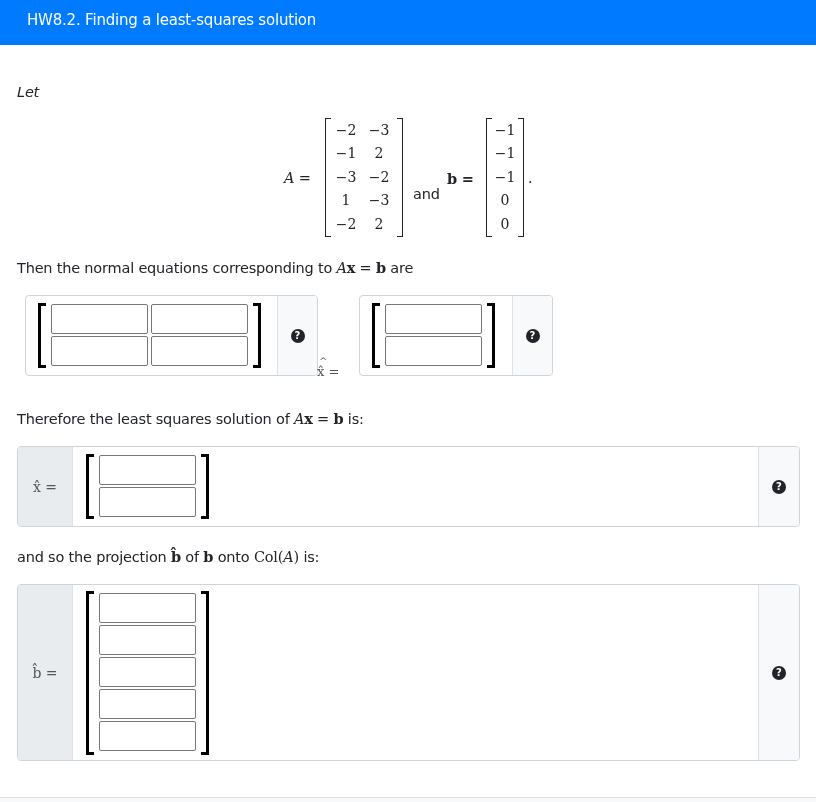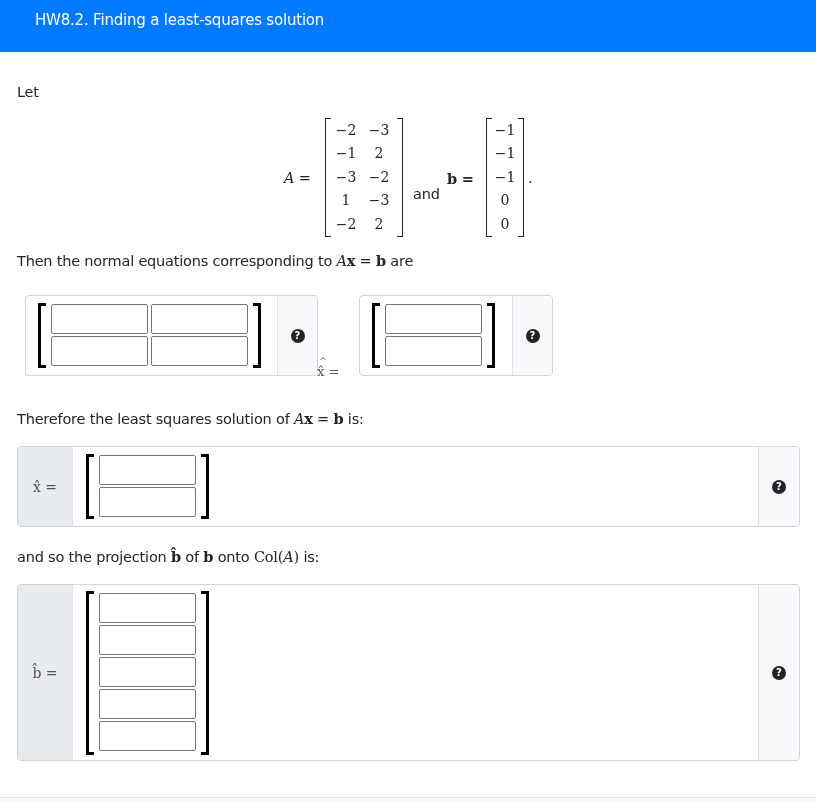--- a/index.html
+++ b/index.html
@@ -1,18 +1,18 @@
 <!DOCTYPE html>
 <html><head>
 <meta charset="utf-8">
 <style>
   * { box-sizing: border-box; }
   html, body { margin: 0; padding: 0; }
   body { width: 816px; height: 802px; background: #fff; font-family: "DejaVu Sans", sans-serif; color: #212529; position: relative; overflow: hidden; }
-  .header { position: absolute; left: 0; top: 0; width: 816px; height: 52px; background: #007bff; color: #fff; font-size: 15px; padding: 11px 0 0 35px; letter-spacing: -0.2px; }
+  .header { position: absolute; left: 0; top: 0; width: 816px; height: 45px; background: #007bff; color: #fff; font-size: 15px; padding: 11px 0 0 27px; letter-spacing: -0.2px; }
   .text { position: absolute; font-size: 14.5px; letter-spacing: -0.2px; white-space: nowrap; }
   .mi { font-family: "DejaVu Serif", serif; font-style: italic; }
   .mb { font-family: "DejaVu Serif", serif; font-weight: bold; }
   .mr { font-family: "DejaVu Serif", serif; }
 
   
   .dmat { position: absolute; display: flex; align-items: center; font-family: "DejaVu Serif", serif; font-size: 14px; }
   .bracket-l, .bracket-r { width: 6px; border-top: 1px solid #222; border-bottom: 1px solid #222; }
   .bracket-l { border-left: 1px solid #222; }
   .bracket-r { border-right: 1px solid #222; }
@@ -32,21 +32,21 @@
   .xhat .hat { position: absolute; left: 2px; top: -9px; font-size: 10px; }
   .footer-line { position: absolute; left: 0; top: 797px; width: 816px; height: 5px; background: #f8f9fa; border-top: 1px solid #dee2e6; }
 </style>
 </head>
 <body>
 
 <div class="header">
   <span>HW8.2. Finding a least-squares solution</span>
 </div>
 
-<div class="text" style="left:17px; top:84px;">Let</div>
+<div class="text" style="left:17px; top:84px;font-style:italic;">Let</div>
 
 <div class="text mi" style="left:284px; top:170px;"><span>A =</span></div>
 <div class="dmat" style="left:325px; top:118px;">
   <div class="bracket-l" style="height:119px;"></div>
   <div class="mgrid" style="grid-template-columns: 30px 36px;">
     <span>−2</span>
     <span>−3</span>
     <span>−1</span>
     <span>2</span>
     <span>−3</span>
@@ -68,21 +68,21 @@
     <span>−1</span>
     <span>−1</span>
     <span>−1</span>
     <span>0</span>
     <span>0</span>
   </div>
   <div class="bracket-r" style="height:119px;"></div>
   <span style="margin-left:4px;">.</span>
 </div>
 
-<div class="text" style="left:17px; top:252px;text-align:right;">
+<div class="text" style="left:17px; top:259px;text-align:right;">
   <span>Then the normal equations corresponding to </span><span class="mi">A</span><span class="mb">x</span><span class="mr"> = </span><span class="mb">b</span><span> are</span>
 </div>
 
 <div class="igroup" style="left:25px; top:295px; width:293px; height:81px;">
   <div class="br l" style="left:12px; top:7px; height:65px;"></div>
   <div class="cell" style="left:25px; top:8px; width:97px;"></div>
   <div class="cell" style="left:125px; top:8px; width:97px;"></div>
   <div class="cell" style="left:25px; top:40px; width:97px;"></div>
   <div class="cell" style="left:125px; top:40px; width:97px;"></div>
   <div class="br r" style="left:227px; top:7px; height:65px;"></div>

